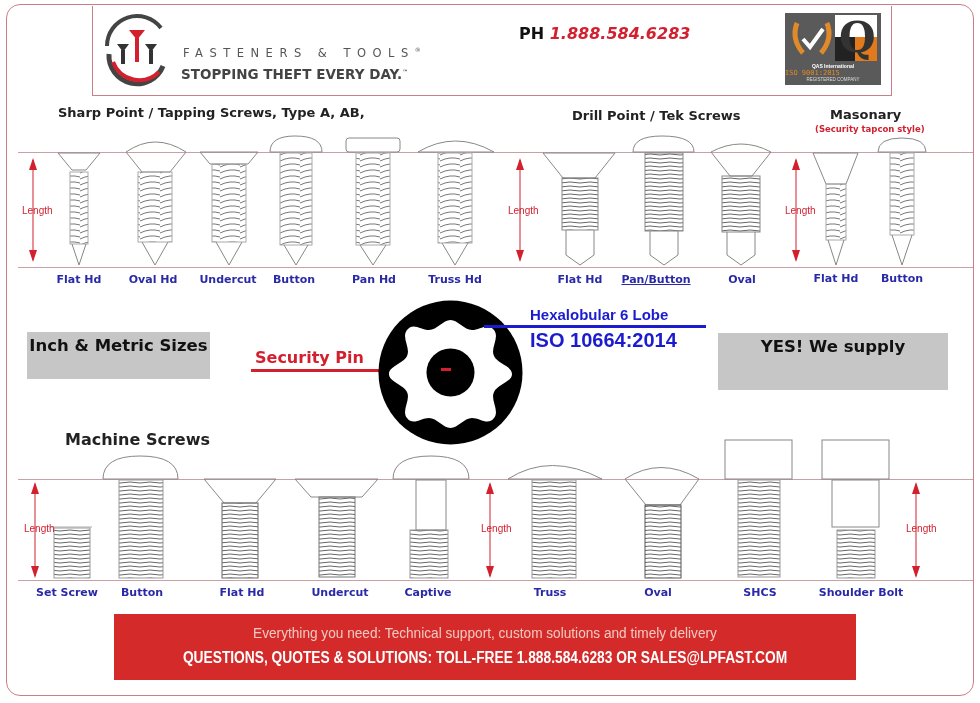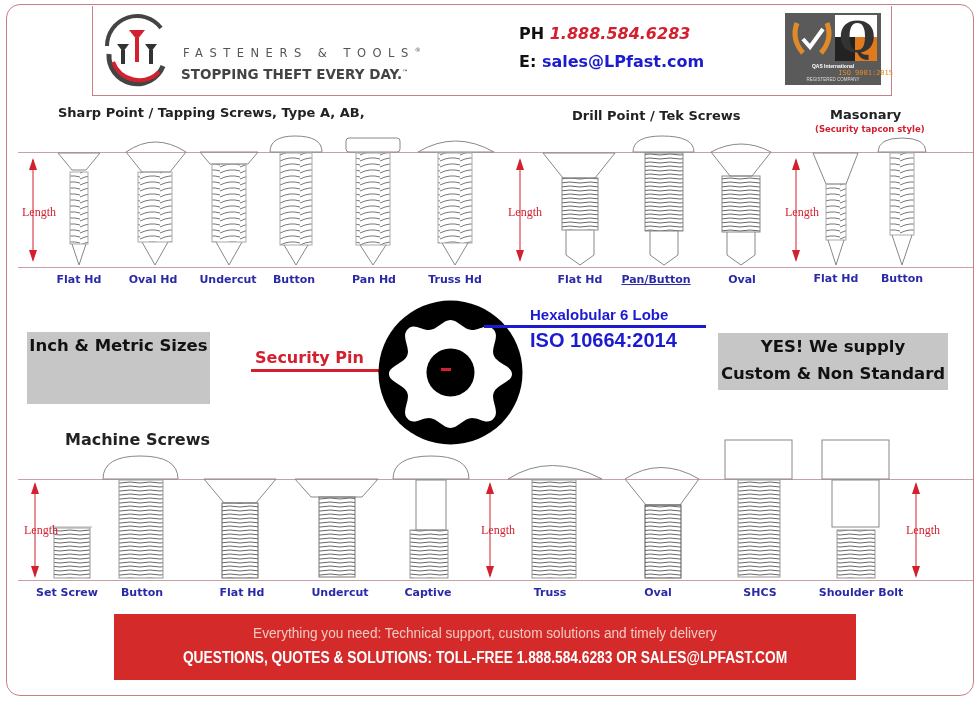--- a/index.html
+++ b/index.html
@@ -11,21 +11,21 @@
   .brand-name { font-family: "DejaVu Sans", sans-serif; color: #d3202f; font-size: 22px; letter-spacing: 0.5px; }
   .brand-sub { font-family: "DejaVu Sans", sans-serif; color: #555; font-size: 11.5px; letter-spacing: 6.5px; }
   .brand-tag { font-family: "DejaVu Sans", sans-serif; color: #444; font-size: 13.5px; font-weight: bold; }
   .contact { font-family: "DejaVu Sans", sans-serif; font-weight: bold; font-size: 16px; color: #111; }
   .contact .red { color: #d3202f; font-style: italic; }
   .contact .blue { color: #1b1bd0; }
   .sec-title { font-family: "DejaVu Sans", sans-serif; font-weight: bold; color: #222; font-size: 13px; }
   .sec-sub { font-family: "DejaVu Sans", sans-serif; font-weight: bold; color: #d3202f; font-size: 8.5px; }
   .label { position: absolute; font-family: "DejaVu Sans", sans-serif; font-weight: bold; color: #2a2aa8; font-size: 11px; text-align: center; transform: translateX(-50%); white-space: nowrap; }
   .hline { position: absolute; height: 1px; background: #c9a0a4; }
-  .len { position: absolute; font-family: Liberation Serif, serif; font-size: 12px; color: #d3202f; }
+  .len { position: absolute; font-family: Liberation Sans, sans-serif; font-size: 10px; color: #d3202f; }
   .grey-box { position: absolute; background: #c6c6c6; font-family: "DejaVu Sans", sans-serif; font-weight: bold; font-size: 16.5px; color: #111; text-align: center; line-height: 27px; }
   .hex-title { font-family: "Liberation Sans", sans-serif; font-weight: bold; color: #1b1bd0; }
   .banner { position: absolute; left: 114px; top: 614px; width: 742px; height: 66px; background: #d42a2a; text-align: center; }
   .banner .l1 { font-family: "Liberation Sans", sans-serif; color: #f3c9c0; font-size: 15.5px; margin-top: 10px; transform: scaleX(0.88); }
   .banner .l2 { font-family: "Liberation Sans", sans-serif; color: #fff; font-weight: bold; font-size: 16px; margin-top: 7px; transform: scaleX(0.86); }
   svg { overflow: visible; }
 </style>
 </head>
 <body>
 
@@ -44,38 +44,34 @@
     <path d="M44 30 L56 30 L50 38 Z" fill="#333"></path>
     <rect x="48" y="36" width="4" height="14" fill="#333"></rect>
   </svg>
   <div class="abs brand-sub" style="left:90px;top:40px;"><span>FASTENERS &amp; TOOLS</span><sup style="font-size:6px;letter-spacing:0">®</sup></div>
   <div class="abs brand-tag" style="left:88px;top:60px;"><span>STOPPING THEFT EVERY DAY.</span><sup style="font-size:6px">™</sup></div>
 
   <div class="abs contact" style="left:426px;top:18px;">
     <span>PH</span>
     <span class="red">1.888.584.6283</span>
   </div>
-  <div class="abs contact" style="left:426px;top:46px;">
-    <span>E:</span>
-    <span class="blue">sales@LPfast.com</span>
-  </div>
 
   <div class="abs" style="left:692px;top:7px;width:96px;height:72px;background:#5a5a5a;">
     <svg class="abs" style="left:4px;top:4px;" width="46" height="44" viewBox="0 0 46 44">
       <path d="M8 6 Q2 22 14 36" stroke="#e08a2a" stroke-width="5" fill="none"></path>
       <path d="M38 6 Q44 22 32 36" stroke="#e08a2a" stroke-width="5" fill="none"></path>
       <path d="M14 22 L21 30 L34 12" stroke="#fff" stroke-width="4" fill="none"></path>
     </svg>
     <div class="abs" style="left:50px;top:2px;width:42px;height:46px;background:#fff;">
       <div class="abs" style="left:20px;top:22px;width:22px;height:24px;background:#e07a1c;"></div>
       <div class="abs" style="left:0;top:22px;width:20px;height:24px;background:#222;"></div>
       <div class="abs" style="left:4px;top:0;font-family:'DejaVu Serif',serif;font-size:42px;font-weight:bold;color:#333;line-height:46px;">Q</div>
     </div>
     <div class="abs" style="left:0;top:50px;width:96px;text-align:center;font-size:5px;color:#fff;font-weight:bold;">QAS International</div>
-    <div class="abs" style="left:0;top:56px;width:108px;text-align:right;font-size:7px;color:#e08a2a;font-family:'DejaVu Sans Mono',monospace;">ISO 9001:2015</div>
+    <div class="abs" style="left:0;top:56px;width:108px;text-align:left;font-size:7px;color:#e08a2a;font-family:'DejaVu Sans Mono',monospace;">ISO 9001:2015</div>
     <div class="abs" style="left:0;top:64px;width:96px;text-align:center;font-size:4.5px;color:#ddd;">REGISTERED COMPANY</div>
   </div>
 </div>
 
 <div class="abs sec-title" style="left:58px;top:105px;">Sharp Point / Tapping Screws, Type A, AB,</div>
 <div class="abs sec-title" style="left:572px;top:108px;">Drill Point / Tek Screws</div>
 <div class="abs sec-title" style="left:830px;top:107px;">Masonary</div>
 <div class="abs sec-sub" style="left:815px;top:124px;">(Security tapcon style)</div>
 
 <div class="hline" style="left:18px;top:152px;width:955px;"></div>
@@ -160,41 +156,40 @@
 <div class="label" style="left:228px;top:273px;">Undercut</div>
 <div class="label" style="left:294px;top:273px;">Button</div>
 <div class="label" style="left:374px;top:273px;">Pan Hd</div>
 <div class="label" style="left:455px;top:273px;">Truss Hd</div>
 <div class="label" style="left:580px;top:273px;">Flat Hd</div>
 <div class="label" style="left:656px;top:273px;text-decoration:underline;">Pan/Button</div>
 <div class="label" style="left:742px;top:273px;">Oval</div>
 <div class="label" style="left:836px;top:272px;">Flat Hd</div>
 <div class="label" style="left:902px;top:272px;">Button</div>
 
-<div class="grey-box" style="left:27px;top:332px;width:183px;height:72px;">
+<div class="grey-box" style="left:27px;top:332px;width:183px;height:47px;">
   <div>Inch &amp; Metric Sizes</div>
 </div>
 
 <div class="abs" style="left:255px;top:348px;font-family:'DejaVu Sans',sans-serif;font-weight:bold;font-size:16px;color:#d3202f;">Security Pin</div>
 <div class="abs" style="left:251px;top:369px;width:190px;height:3px;background:#d3202f;"></div>
 
 <svg class="abs" style="left:378px;top:300px;" width="145" height="145" viewBox="0 0 145 145">
   <circle cx="72.5" cy="72.5" r="72" fill="#000"></circle>
   <path d="M72.5 20 C80 20 86 30 94 30 C102 30 110 22 116 30 C122 38 112 48 116 56 C120 64 134 66 134 74 C134 82 120 84 116 92 C112 100 122 110 116 118 C110 126 102 118 94 118 C86 118 80 128 72.5 128 C65 128 59 118 51 118 C43 118 35 126 29 118 C23 110 33 100 29 92 C25 84 11 82 11 74 C11 66 25 64 29 56 C33 48 23 38 29 30 C35 22 43 30 51 30 C59 30 65 20 72.5 20 Z" fill="#fff" transform="rotate(0 72.5 72.5)"></path>
   <circle cx="72.5" cy="72.5" r="24" fill="#000"></circle>
 </svg>
 <div class="abs" style="left:441px;top:368px;width:10px;height:3px;background:#d3202f;"></div>
 
 <div class="abs hex-title" style="left:530px;top:306px;font-size:15px;">Hexalobular 6 Lobe</div>
 <div class="abs" style="left:484px;top:325px;width:222px;height:3px;background:#1b1bd0;"></div>
 <div class="abs hex-title" style="left:530px;top:329px;font-size:20px;">ISO 10664:2014</div>
 
 <div class="grey-box" style="left:718px;top:333px;width:230px;height:57px;">
   <div>YES! We supply</div>
-  <div>Custom &amp; Non Standard</div>
 </div>
 
 <div class="abs sec-title" style="left:65px;top:430px;font-size:16px;">Machine Screws</div>
 
 <div class="hline" style="left:18px;top:479px;width:955px;"></div>
 <div class="hline" style="left:18px;top:580px;width:955px;"></div>
 
 <svg class="abs" style="left:0;top:0;" width="980" height="600">
   <g>
     <line x1="35" y1="484" x2="35" y2="576" stroke="#d3202f" stroke-width="1"></line>

